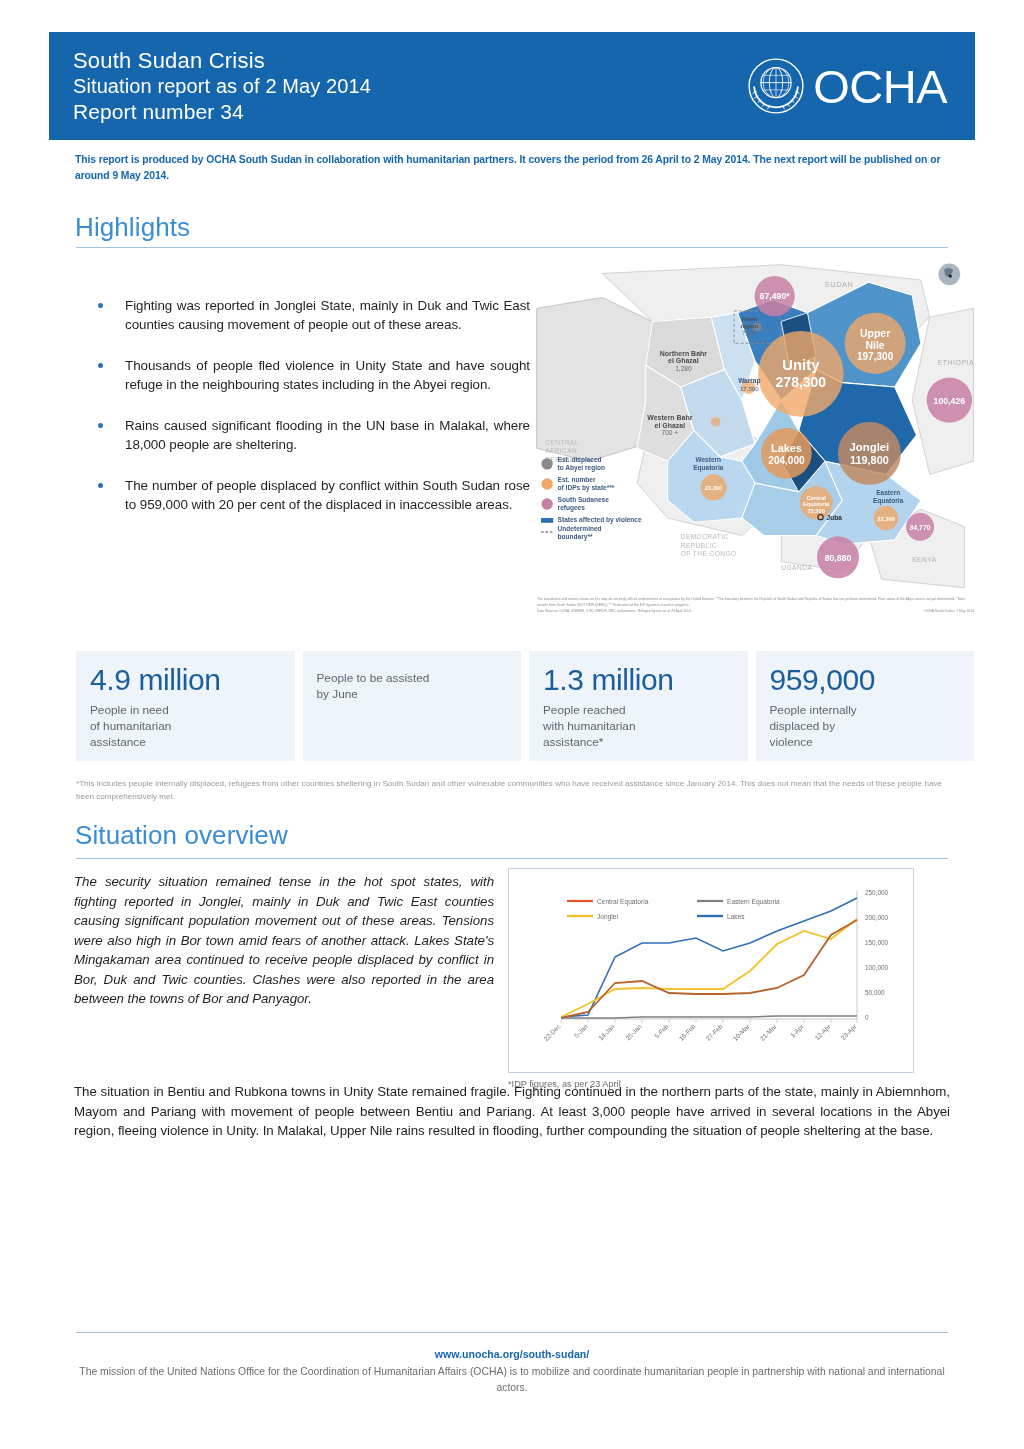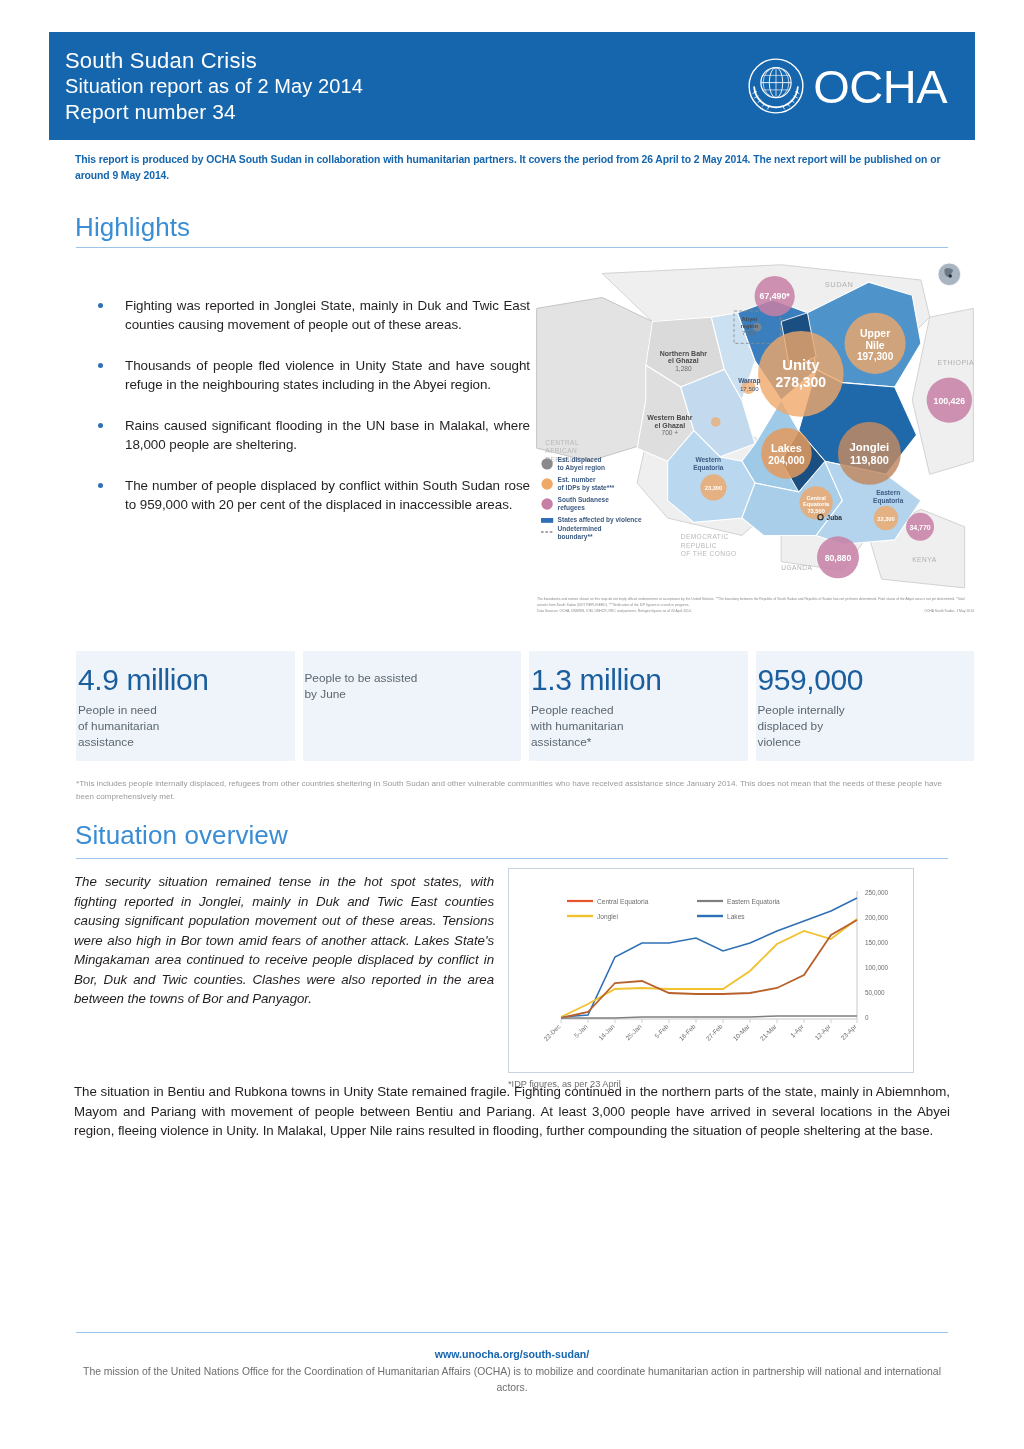--- a/index.html
+++ b/index.html
@@ -8,21 +8,21 @@
     font-family:"Liberation Sans", sans-serif;
     color:#231f20;
     -webkit-font-smoothing:antialiased;
   }
   .page{position:relative;width:1024px;height:1449px;background:#fff;overflow:hidden;}
 
   
   .header{
     position:absolute;left:49px;top:32px;width:926px;height:108px;
     background:#1666ae;display:flex;align-items:center;justify-content:space-between;
-    padding:0 28px 0 16px;box-sizing:border-box;
+    padding:0 28px 0 24px;box-sizing:border-box;
   }
   .hdr-titles{color:#fff;line-height:1.24;}
   .hdr-title{font-size:22px;font-weight:400;letter-spacing:.2px;}
   .hdr-sub{font-size:20px;font-weight:400;letter-spacing:.1px;}
   .hdr-num{font-size:21px;font-weight:400;letter-spacing:.1px;}
   .ocha-logo{display:flex;align-items:center;gap:9px;}
   .ocha-word{color:#fff;font-size:47px;letter-spacing:-.5px;line-height:1;font-weight:400;}
 
   
   .intro{
@@ -53,21 +53,21 @@
   .map-note{
     position:absolute;left:537px;top:597px;width:437px;
     font-size:3.4px;line-height:1.62;color:#8b8b8b;letter-spacing:0;
   }
   .map-note .src{display:flex;justify-content:space-between;margin-top:1px;}
 
   
   .figs{position:absolute;left:76px;top:651px;width:898px;display:flex;gap:8px;}
   .fig{
     flex:1 1 0;background:#eef4fa;height:110px;box-sizing:border-box;
-    padding:13px 4px 0 2px;
+    padding:13px 4px 0 14px;
   }
   .fig-num{font-size:30px;color:#1b5e9e;line-height:1.05;font-weight:400;letter-spacing:-.4px;}
   .fig-lbl{font-size:11.8px;color:#5c6670;line-height:1.38;margin-top:6px;}
 
   .fignote{
     position:absolute;left:76px;top:777px;width:880px;
     font-size:8.1px;line-height:1.62;color:#9a9a9a;
   }
 
   
@@ -399,16 +399,16 @@
     </svg>
   </div>
 
   <div class="chart-cap">*IDP figures, as per 23 April</div>
 
   <div class="para2">The situation in Bentiu and Rubkona towns in Unity State remained fragile. Fighting continued in the northern parts of the state, mainly in Abiemnhom, Mayom and Pariang with movement of people between Bentiu and Pariang. At least 3,000 people have arrived in several locations in the Abyei region, fleeing violence in Unity. In Malakal, Upper Nile rains resulted in flooding, further compounding the situation of people sheltering at the base.</div>
 
   <div class="foot-rule"></div>
   <div class="foot">
     <a class="foot-url" href="#">www.unocha.org/south-sudan/</a>
-    <div class="foot-txt">The mission of the United Nations Office for the Coordination of Humanitarian Affairs (OCHA) is to mobilize and coordinate humanitarian action in partnership will national and international actors.</div>
+    <div class="foot-txt">The mission of the United Nations Office for the Coordination of Humanitarian Affairs (OCHA) is to mobilize and coordinate humanitarian people in partnership with national and international actors.</div>
   </div>
 
 </div>
 
 </body></html>

